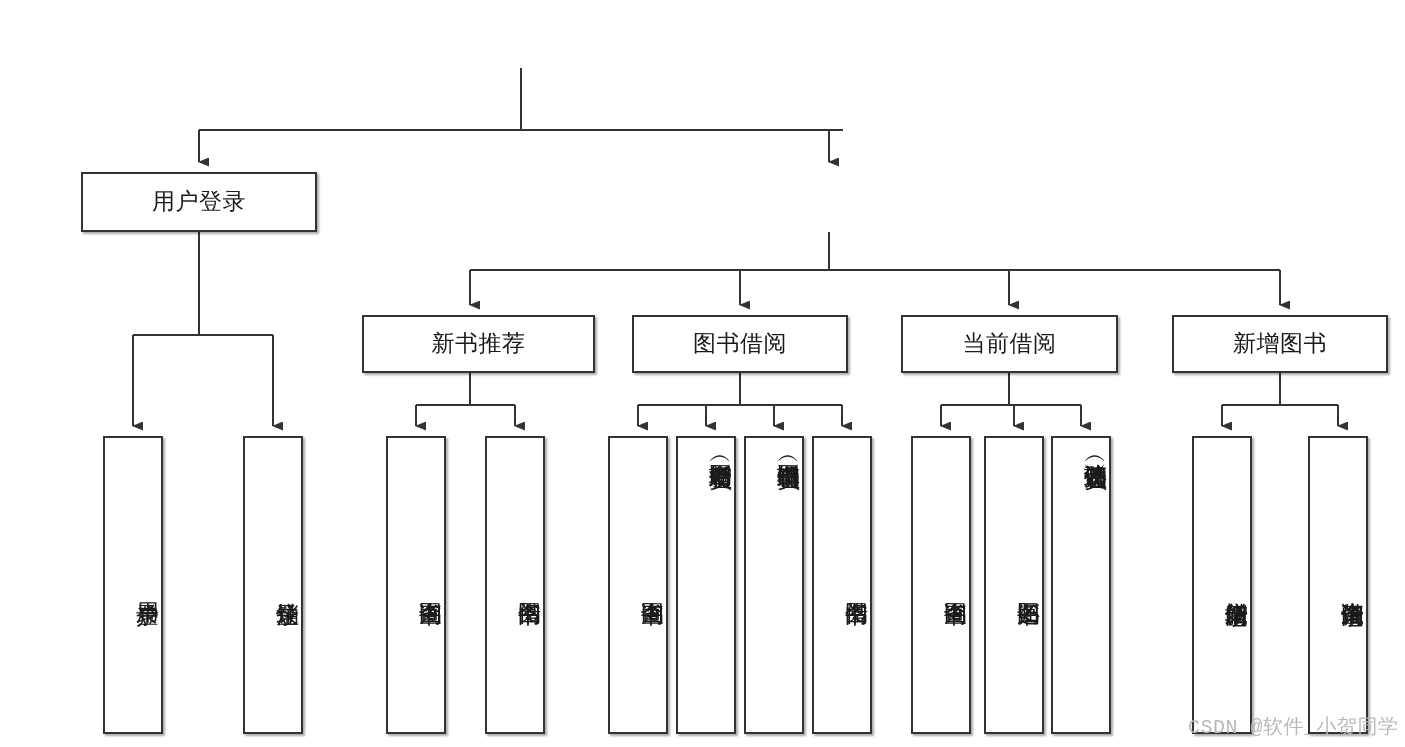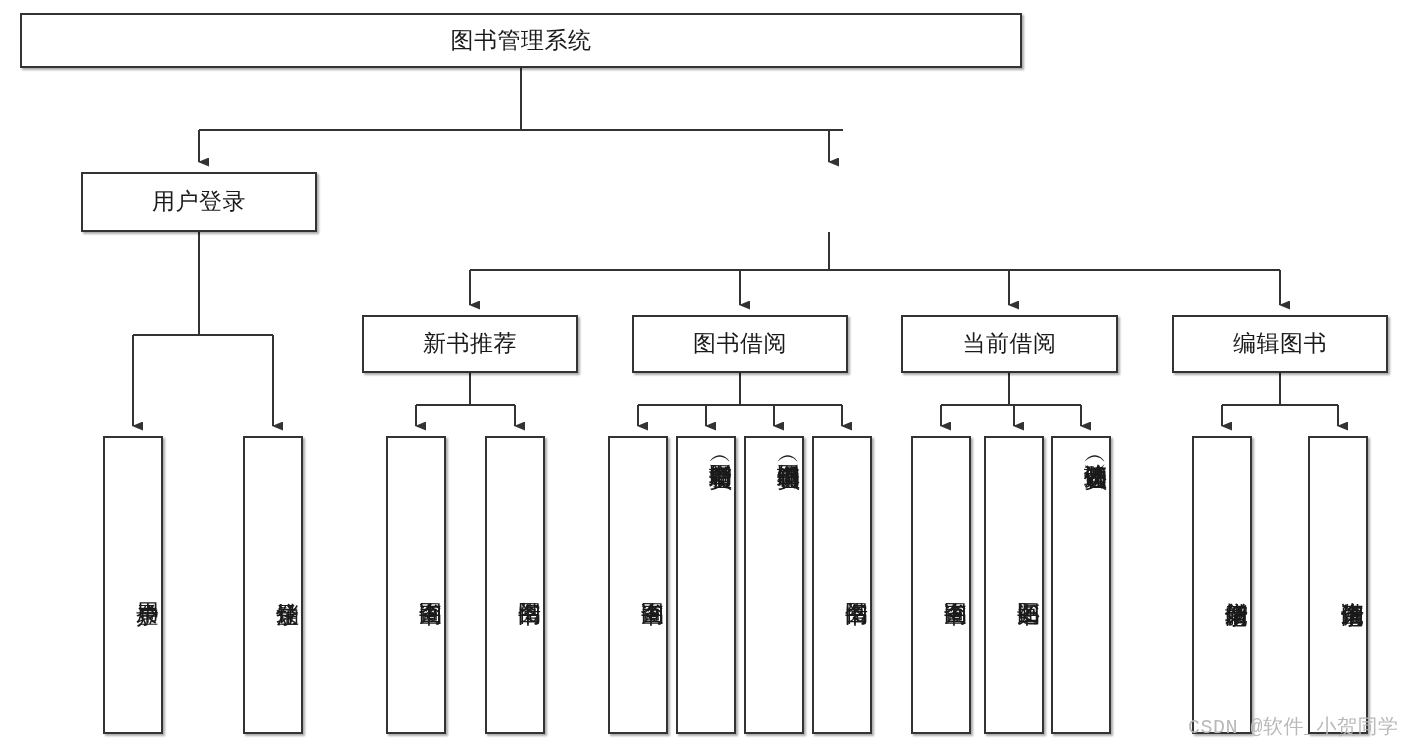--- a/index.html
+++ b/index.html
@@ -115,28 +115,27 @@
       <path d="M 1014,405 L 1014,426" marker-end="url(#arrowhead)"></path>
       <path d="M 1081,405 L 1081,426" marker-end="url(#arrowhead)"></path>
 
       <path d="M 1280,373 L 1280,405"></path>
       <path d="M 1222,405 L 1338,405"></path>
       <path d="M 1222,405 L 1222,426" marker-end="url(#arrowhead)"></path>
       <path d="M 1338,405 L 1338,426" marker-end="url(#arrowhead)"></path>
     </g>
   </svg>
 
-  <div class="node node-h" id="node-root" style="left: 20px; top: 13px; width: 1002px; height: 55px;">图书管理系统</div>
 
   <div class="node node-h" id="node-l2-0" style="left: 81px; top: 172px; width: 236px; height: 60px;">用户登录</div>
 
-  <div class="node node-h" id="node-l3-0" style="left: 362px; top: 315px; width: 216px; height: 58px;">新书推荐</div>
+  <div class="node node-h" id="node-l3-0" style="left: 362px; top: 315px; width: 233px; height: 58px;">新书推荐</div>
   <div class="node node-h" id="node-l3-2" style="left: 901px; top: 315px; width: 217px; height: 58px;">当前借阅</div>
   <div class="node node-h" id="node-l3-1" style="left: 632px; top: 315px; width: 216px; height: 58px;">图书借阅</div>
-  <div class="node node-h" id="node-l3-3" style="left: 1172px; top: 315px; width: 216px; height: 58px;">编辑图书</div>
+  <div class="node node-h" id="node-l3-3" style="left: 1172px; top: 315px; width: 216px; height: 58px;">新增图书</div>
 
   <div class="node node-v" id="node-leaf-0" style="left: 103px; top: 436px; width: 60px; height: 298px;">用户登录</div>
   <div class="node node-v" id="node-leaf-1" style="left: 243px; top: 436px; width: 60px; height: 298px;">注销登录</div>
   <div class="node node-v" id="node-leaf-2" style="left: 386px; top: 436px; width: 60px; height: 298px;">查询图书</div>
   <div class="node node-v" id="node-leaf-3" style="left: 485px; top: 436px; width: 60px; height: 298px;">借阅图书</div>
   <div class="node node-v" id="node-leaf-4" style="left: 608px; top: 436px; width: 60px; height: 298px;">查询图书</div>
   <div class="node node-v top-align" id="node-leaf-5" style="left: 676px; top: 436px; width: 60px; height: 298px;">新增图书（管理员）</div>
   <div class="node node-v top-align" id="node-leaf-6" style="left: 744px; top: 436px; width: 60px; height: 298px;">编辑图书（管理员）</div>
   <div class="node node-v" id="node-leaf-7" style="left: 812px; top: 436px; width: 60px; height: 298px;">借阅图书</div>
   <div class="node node-v" id="node-leaf-8" style="left: 911px; top: 436px; width: 60px; height: 298px;">查询图书</div>

